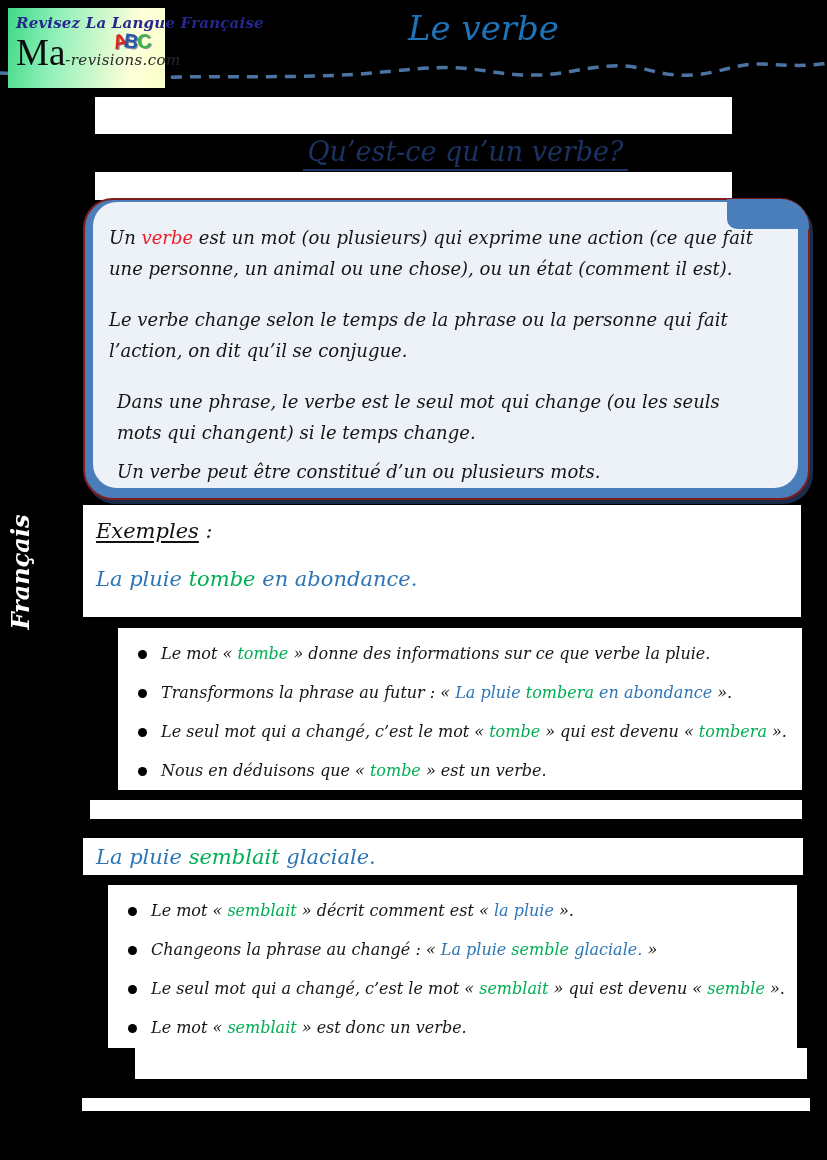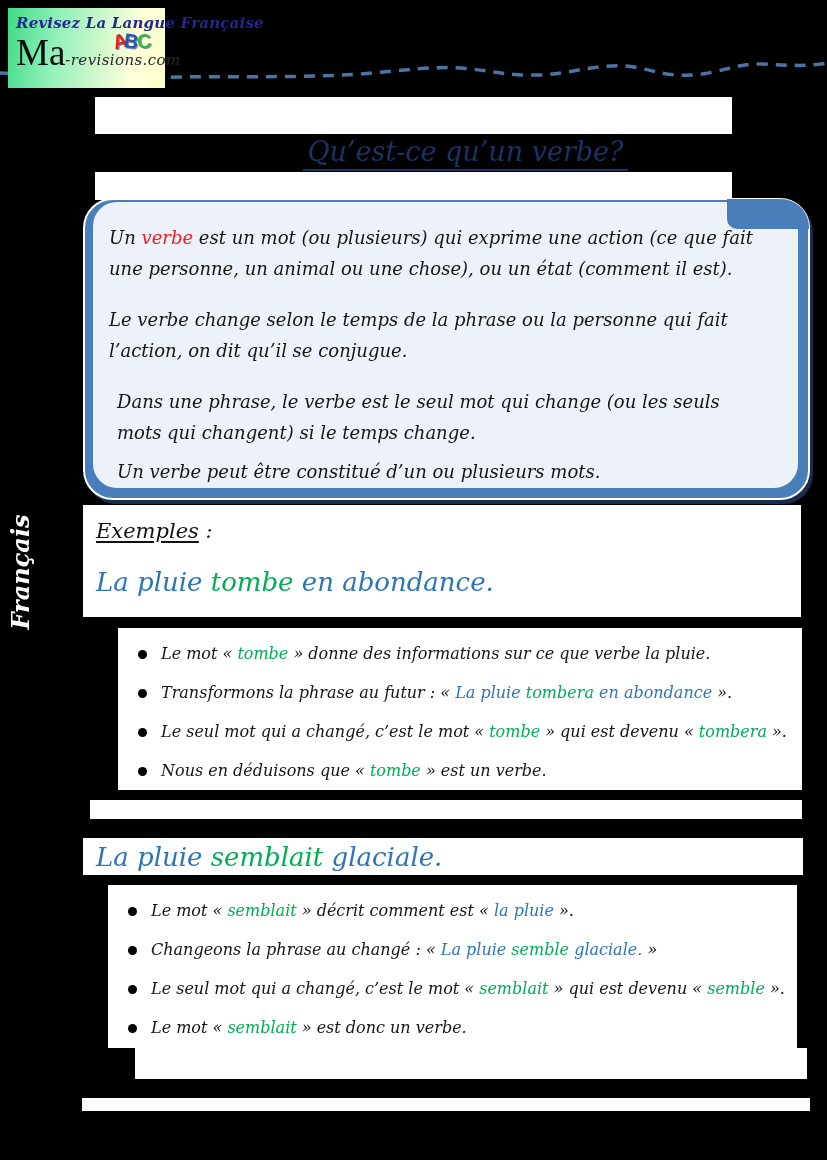--- a/index.html
+++ b/index.html
@@ -51,21 +51,21 @@
   
   .bar { position:absolute; background:#ffffff; }
   .bar1 { left:95px; top:97px;  width:637px; height:37px; }
   .bar2 { left:95px; top:172px; width:637px; height:28px; }
   .bar3 { left:90px; top:800px; width:712px; height:19px; }
   .bar4 { left:82px; top:1098px; width:728px; height:13px; }
 
   
   .defbox {
     position:absolute; left:83px; top:198px; width:727px; height:302px;
-    background:#4a7ebb; border:2px solid #ffffff; border-radius:30px;
+    background:#4a7ebb; border:2px solid #7f1d1d; border-radius:30px;
     box-shadow:3px 4px 0 #1a2c4a; box-sizing:border-box;
   }
   .defbox-inner {
     position:absolute; top:2px; left:8px; right:10px; bottom:10px;
     background:#edf1f8; border-radius:24px; border-top-right-radius:12px;
     box-sizing:border-box; padding:20px 26px 0 16px;
     font-style:italic; font-size:18px; line-height:31px; color:#151515;
   }
   .defbox-tab {
     position:absolute; top:-1px; right:-1px; width:82px; height:30px;
@@ -74,21 +74,21 @@
   .defbox-inner p { margin:0 0 20px; }
   .defbox-inner p.tight { margin:8px; }
 
   
   .examples-block {
     position:absolute; left:83px; top:505px; width:718px; height:112px;
     background:#fff; box-sizing:border-box; padding:14px 0 0 13px;
   }
   .examples-label { font-style:italic; font-size:21px; color:#111; }
   .examples-label .u { text-decoration:underline; text-underline-offset:3px; }
-  .phrase { font-style:italic; font-size:26px; margin-top:24px; white-space:nowrap; }
+  .phrase { font-style:italic; font-size:21px; margin-top:24px; white-space:nowrap; }
 
   .phrase-strip {
     position:absolute; left:83px; top:838px; width:720px; height:37px; background:#fff;
     display:flex; align-items:center; box-sizing:border-box; padding-left:13px;
   }
   .phrase-strip .phrase { margin:0; }
 
   
   .bullets { position:absolute; background:#fff; box-sizing:border-box; overflow:hidden; }
   .bullets1 { left:118px; top:628px; width:684px; height:162px; padding:12px 0 0 14px; }
@@ -123,20 +123,21 @@
   <div class="logo">
     <div class="logo-tagline">Revisez La Langue Française</div>
     <div class="logo-row">
       <span class="logo-brand">Ma</span><span class="logo-domain">-revisions.com</span>
     </div>
     <div class="logo-abc">
       <span class="abc-a">A</span><span class="abc-b">B</span><span class="abc-c">C</span>
     </div>
   </div>
 
+  <div class="page-title">Le verbe</div>
 
   <div class="side-label">Français</div>
 
   <div class="bar bar1"></div>
 
   <div class="heading-band">
     <span class="heading-text">Qu’est-ce  qu’un verbe?</span>
   </div>
 
   <div class="bar bar2"></div>

